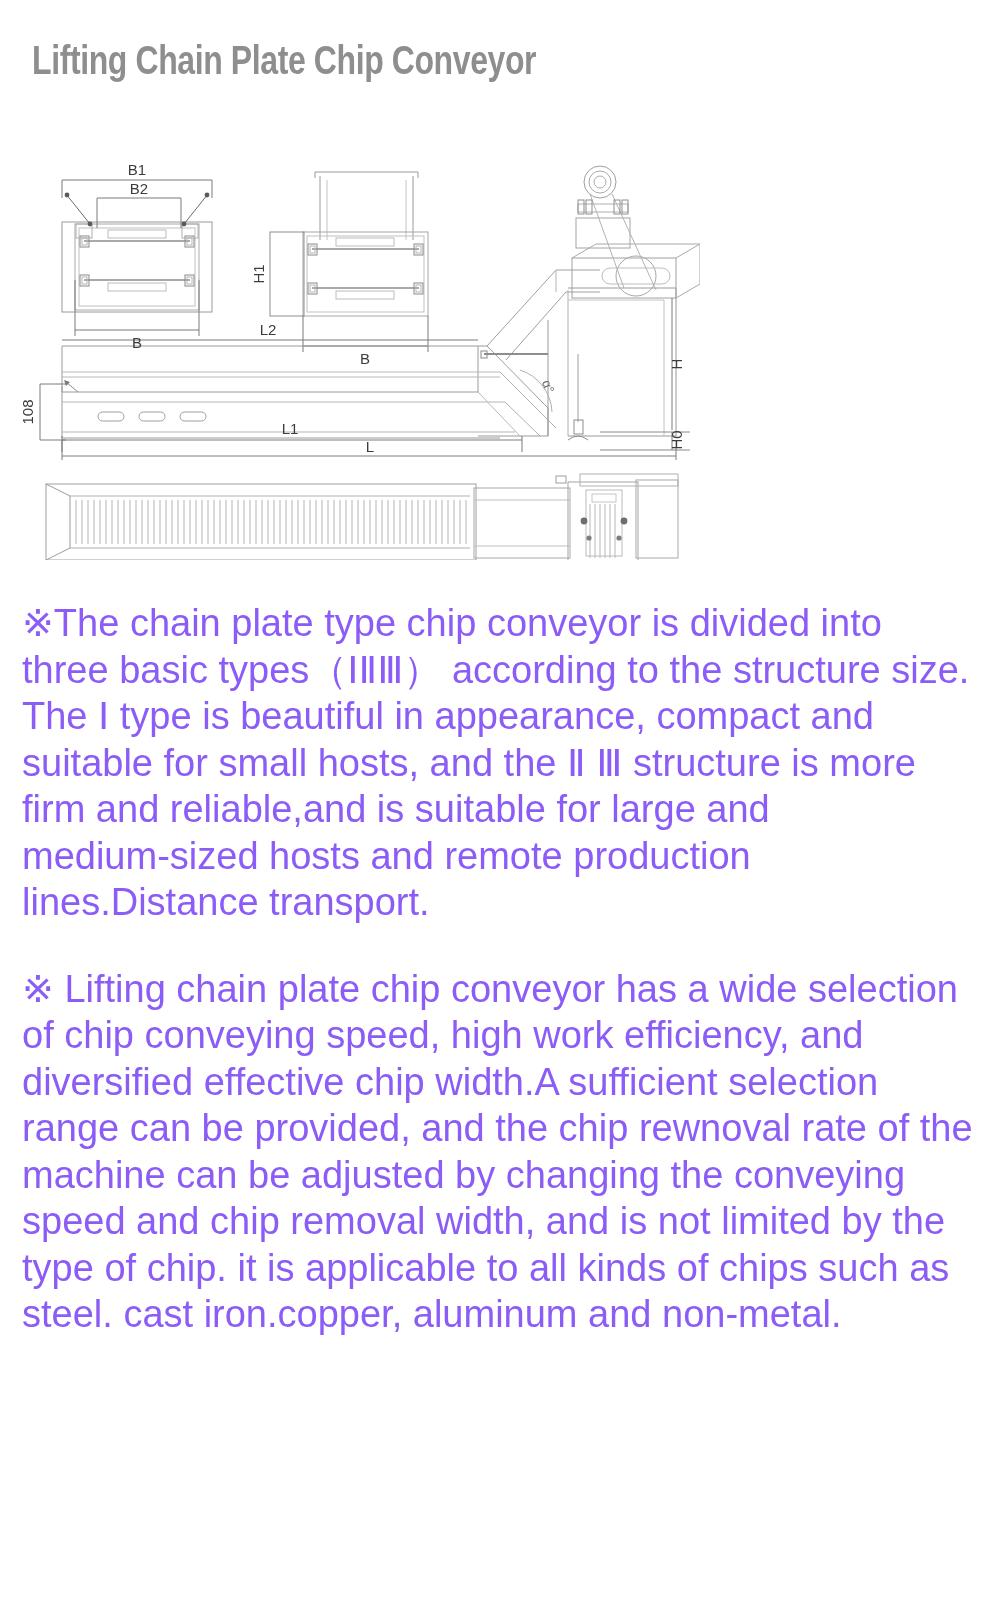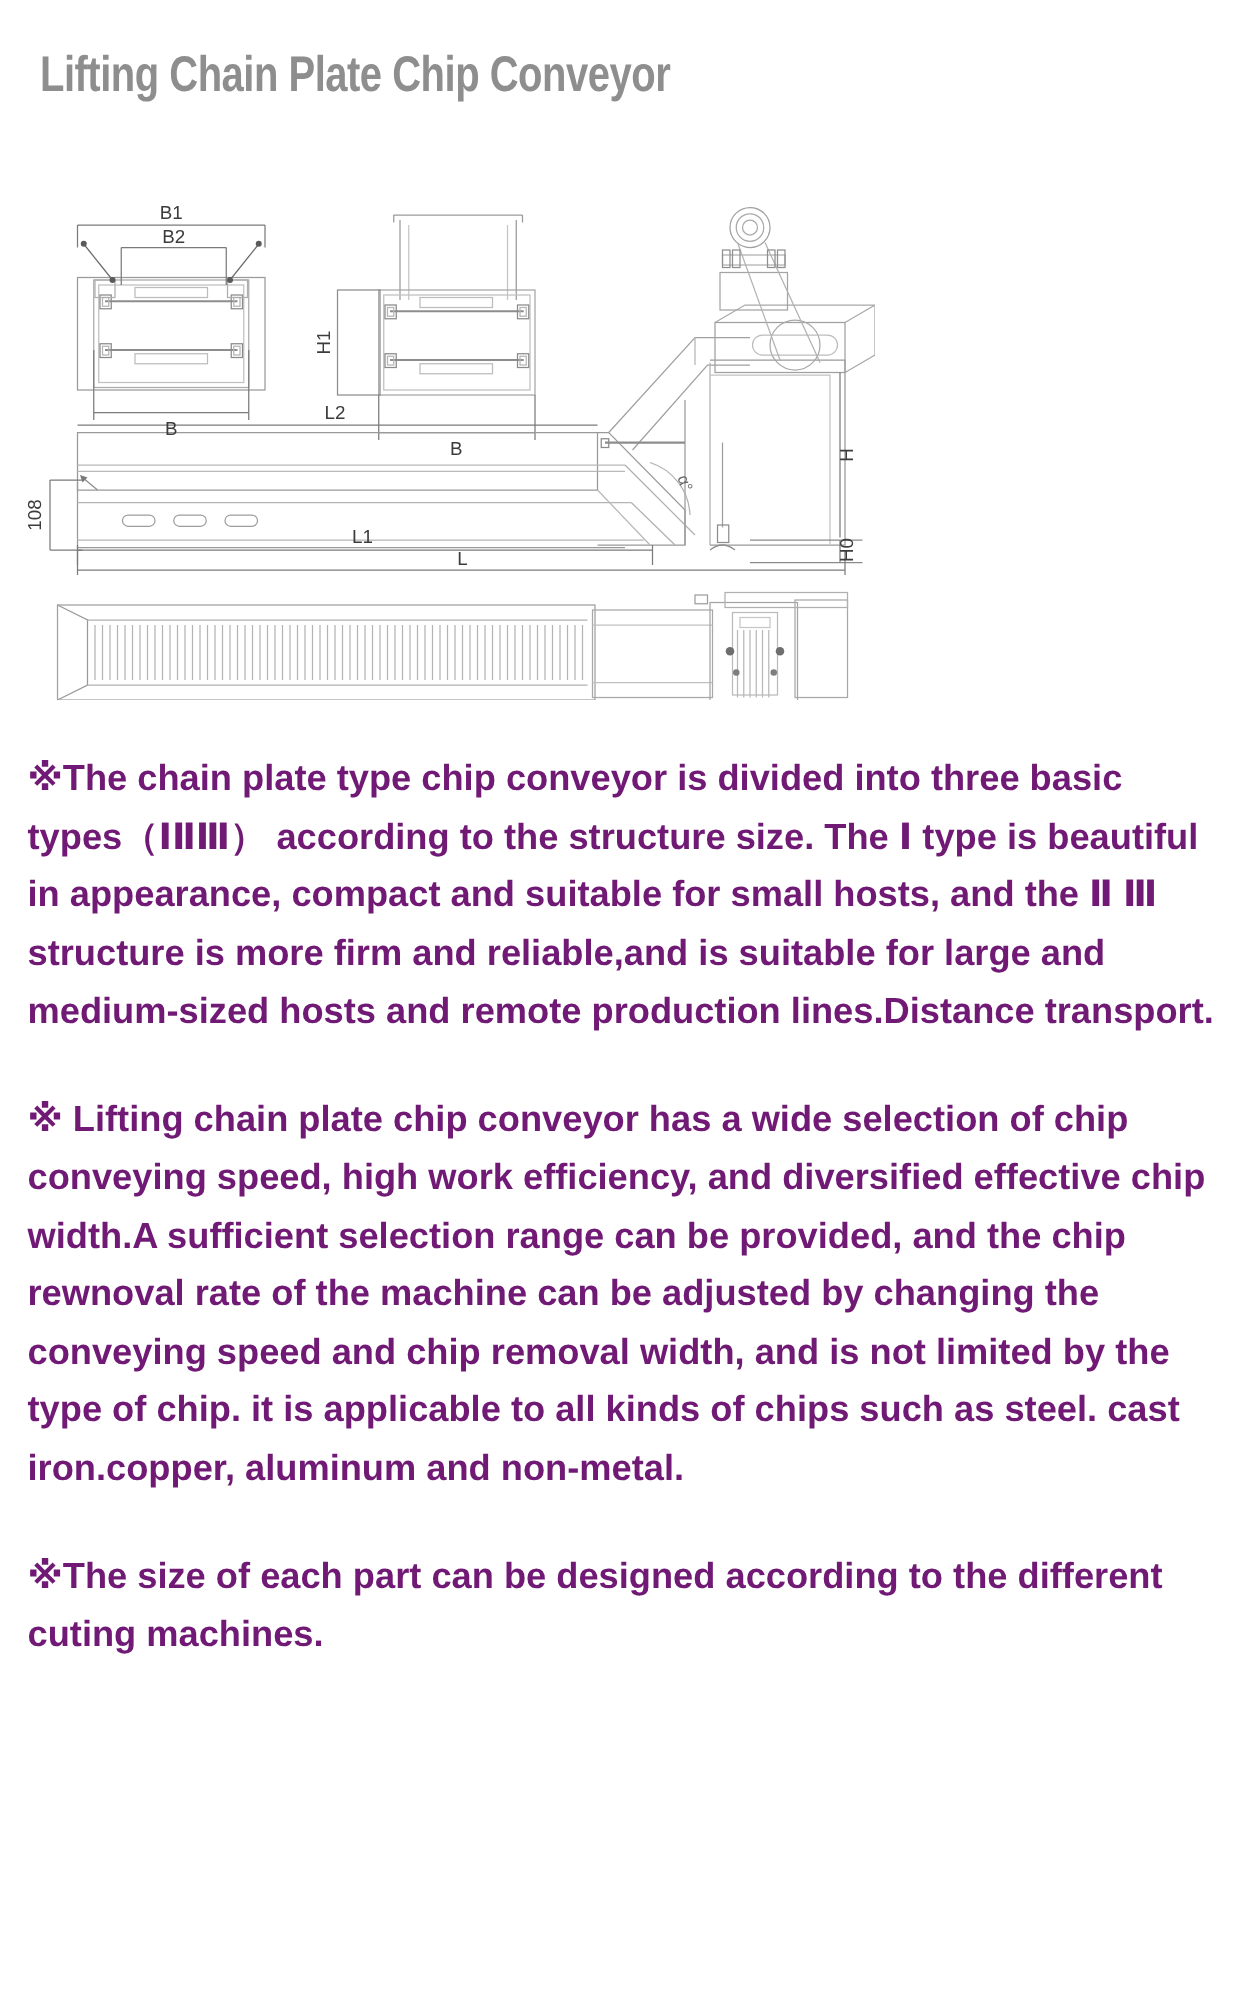--- a/index.html
+++ b/index.html
@@ -22,25 +22,24 @@
     font-family:"Liberation Sans","DejaVu Sans",sans-serif;
   }
 
   
   .drawing{position:absolute;left:0;top:140px;width:700px;height:420px;}
   .drawing svg{display:block;}
 
   
   .copy{
     position:absolute;left:22px;top:600px;width:952px;
-    font-size:29px;
+    font-size:38px;
     line-height:46.5px;
-    color:#701a75;
+    color:#8b5cf6;
     font-family:"Liberation Sans","DejaVu Sans",sans-serif;
-    font-weight:bold;
   }
   .copy p{margin:0 0 40px 0;}
   .copy p:last-child{margin-bottom:0;}
 </style>
 </head>
 <body>
 
 <div class="page">
 
   <div class="title">Lifting Chain Plate Chip Conveyor</div>
@@ -333,16 +332,15 @@
         <text x="0" y="0" transform="translate(682,224) rotate(-90)" text-anchor="middle">H</text>
         <text x="0" y="0" transform="translate(682,300) rotate(-90)" text-anchor="middle">H0</text>
         <text x="0" y="0" transform="translate(544,248) rotate(70)" text-anchor="middle" font-size="13" fill="#6a6a6a">α°</text>
       </g>
     </svg>
   </div>
 
   <div class="copy">
     <p>※The chain plate type chip conveyor is divided into three basic types（ⅠⅡⅢ） according to the structure size. The Ⅰ type is beautiful in appearance, compact and suitable for small hosts, and the Ⅱ Ⅲ structure is more firm and reliable,and is suitable for large and medium‑sized hosts and remote production lines.Distance transport.</p>
     <p>※ Lifting chain plate chip conveyor has a wide selection of chip conveying speed, high work efficiency, and diversified effective chip width.A sufficient selection range can be provided, and the chip rewnoval rate of the machine can be adjusted by changing the conveying speed and chip removal width, and is not limited by the type of chip. it is applicable to all kinds of chips such as steel. cast iron.copper, aluminum and non-metal.</p>
-    <p>※The size of each part can be designed according to the different cuting machines.</p>
   </div>
 
 </div>
 
 </body></html>

